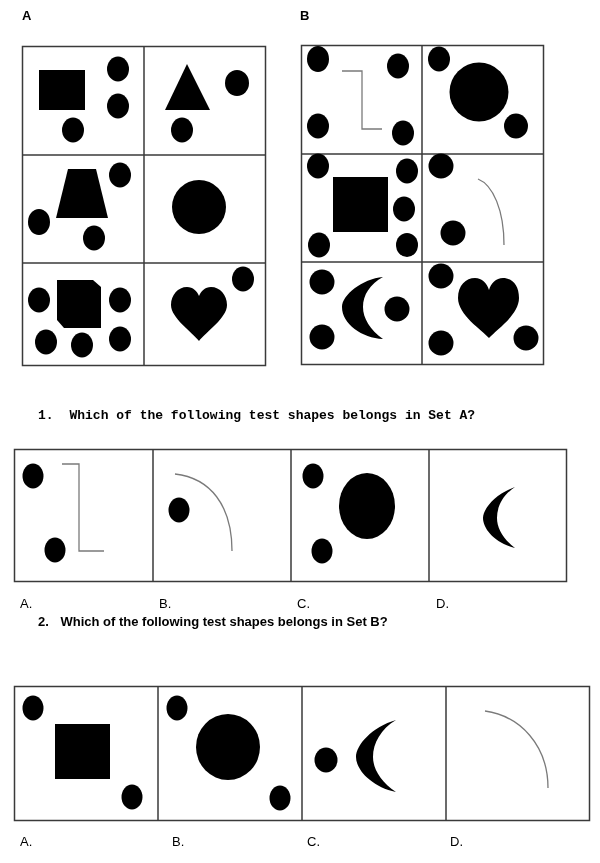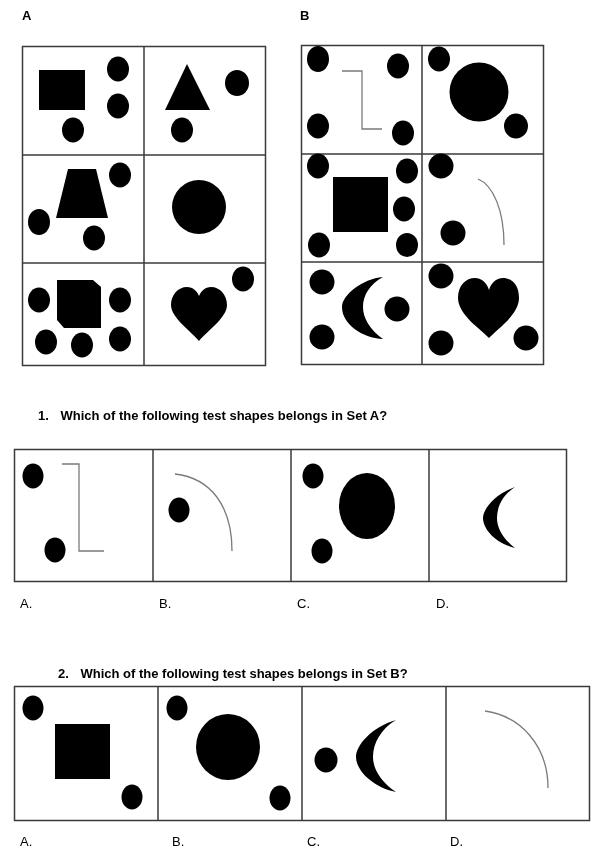--- a/index.html
+++ b/index.html
@@ -164,29 +164,29 @@
       <path d="M396,720 C372,727 356,745 356,757 C356,770 372,787 396,792 C381,782 373,769 373,757 C373,743 381,729 396,720 Z" fill="#000"></path>
       <ellipse cx="326" cy="760" rx="11.5" ry="12.5" fill="#000"></ellipse>
     </g>
 
     <g>
       <path d="M485,711 C520,716 548,745 548,788" fill="none" stroke="#7a7a7a" stroke-width="1.3"></path>
     </g>
   </g>
 </svg>
 
-<div class="abs question" style="left:38px; top:408px;">
+<div class="abs question" style="left:38px; top:408px;font-family:Liberation Mono, monospace;">
   <span>1.</span>
   <span style="margin-left:8px;">Which of the following test shapes belongs in Set A?</span>
 </div>
 <div class="abs opt-label" style="left:20px; top:596px;">A.</div>
 <div class="abs opt-label" style="left:159px; top:596px;">B.</div>
 <div class="abs opt-label" style="left:297px; top:596px;">C.</div>
 <div class="abs opt-label" style="left:436px; top:596px;">D.</div>
 
-<div class="abs question" style="left:38px; top:666px;margin-left:20px;">
+<div class="abs question" style="left:38px; top:614px;">
   <span>2.</span>
   <span style="margin-left:8px;">Which of the following test shapes belongs in Set B?</span>
 </div>
 <div class="abs opt-label" style="left:20px; top:834px;">A.</div>
 <div class="abs opt-label" style="left:172px; top:834px;">B.</div>
 <div class="abs opt-label" style="left:307px; top:834px;">C.</div>
 <div class="abs opt-label" style="left:450px; top:834px;">D.</div>
 
 </body></html>

